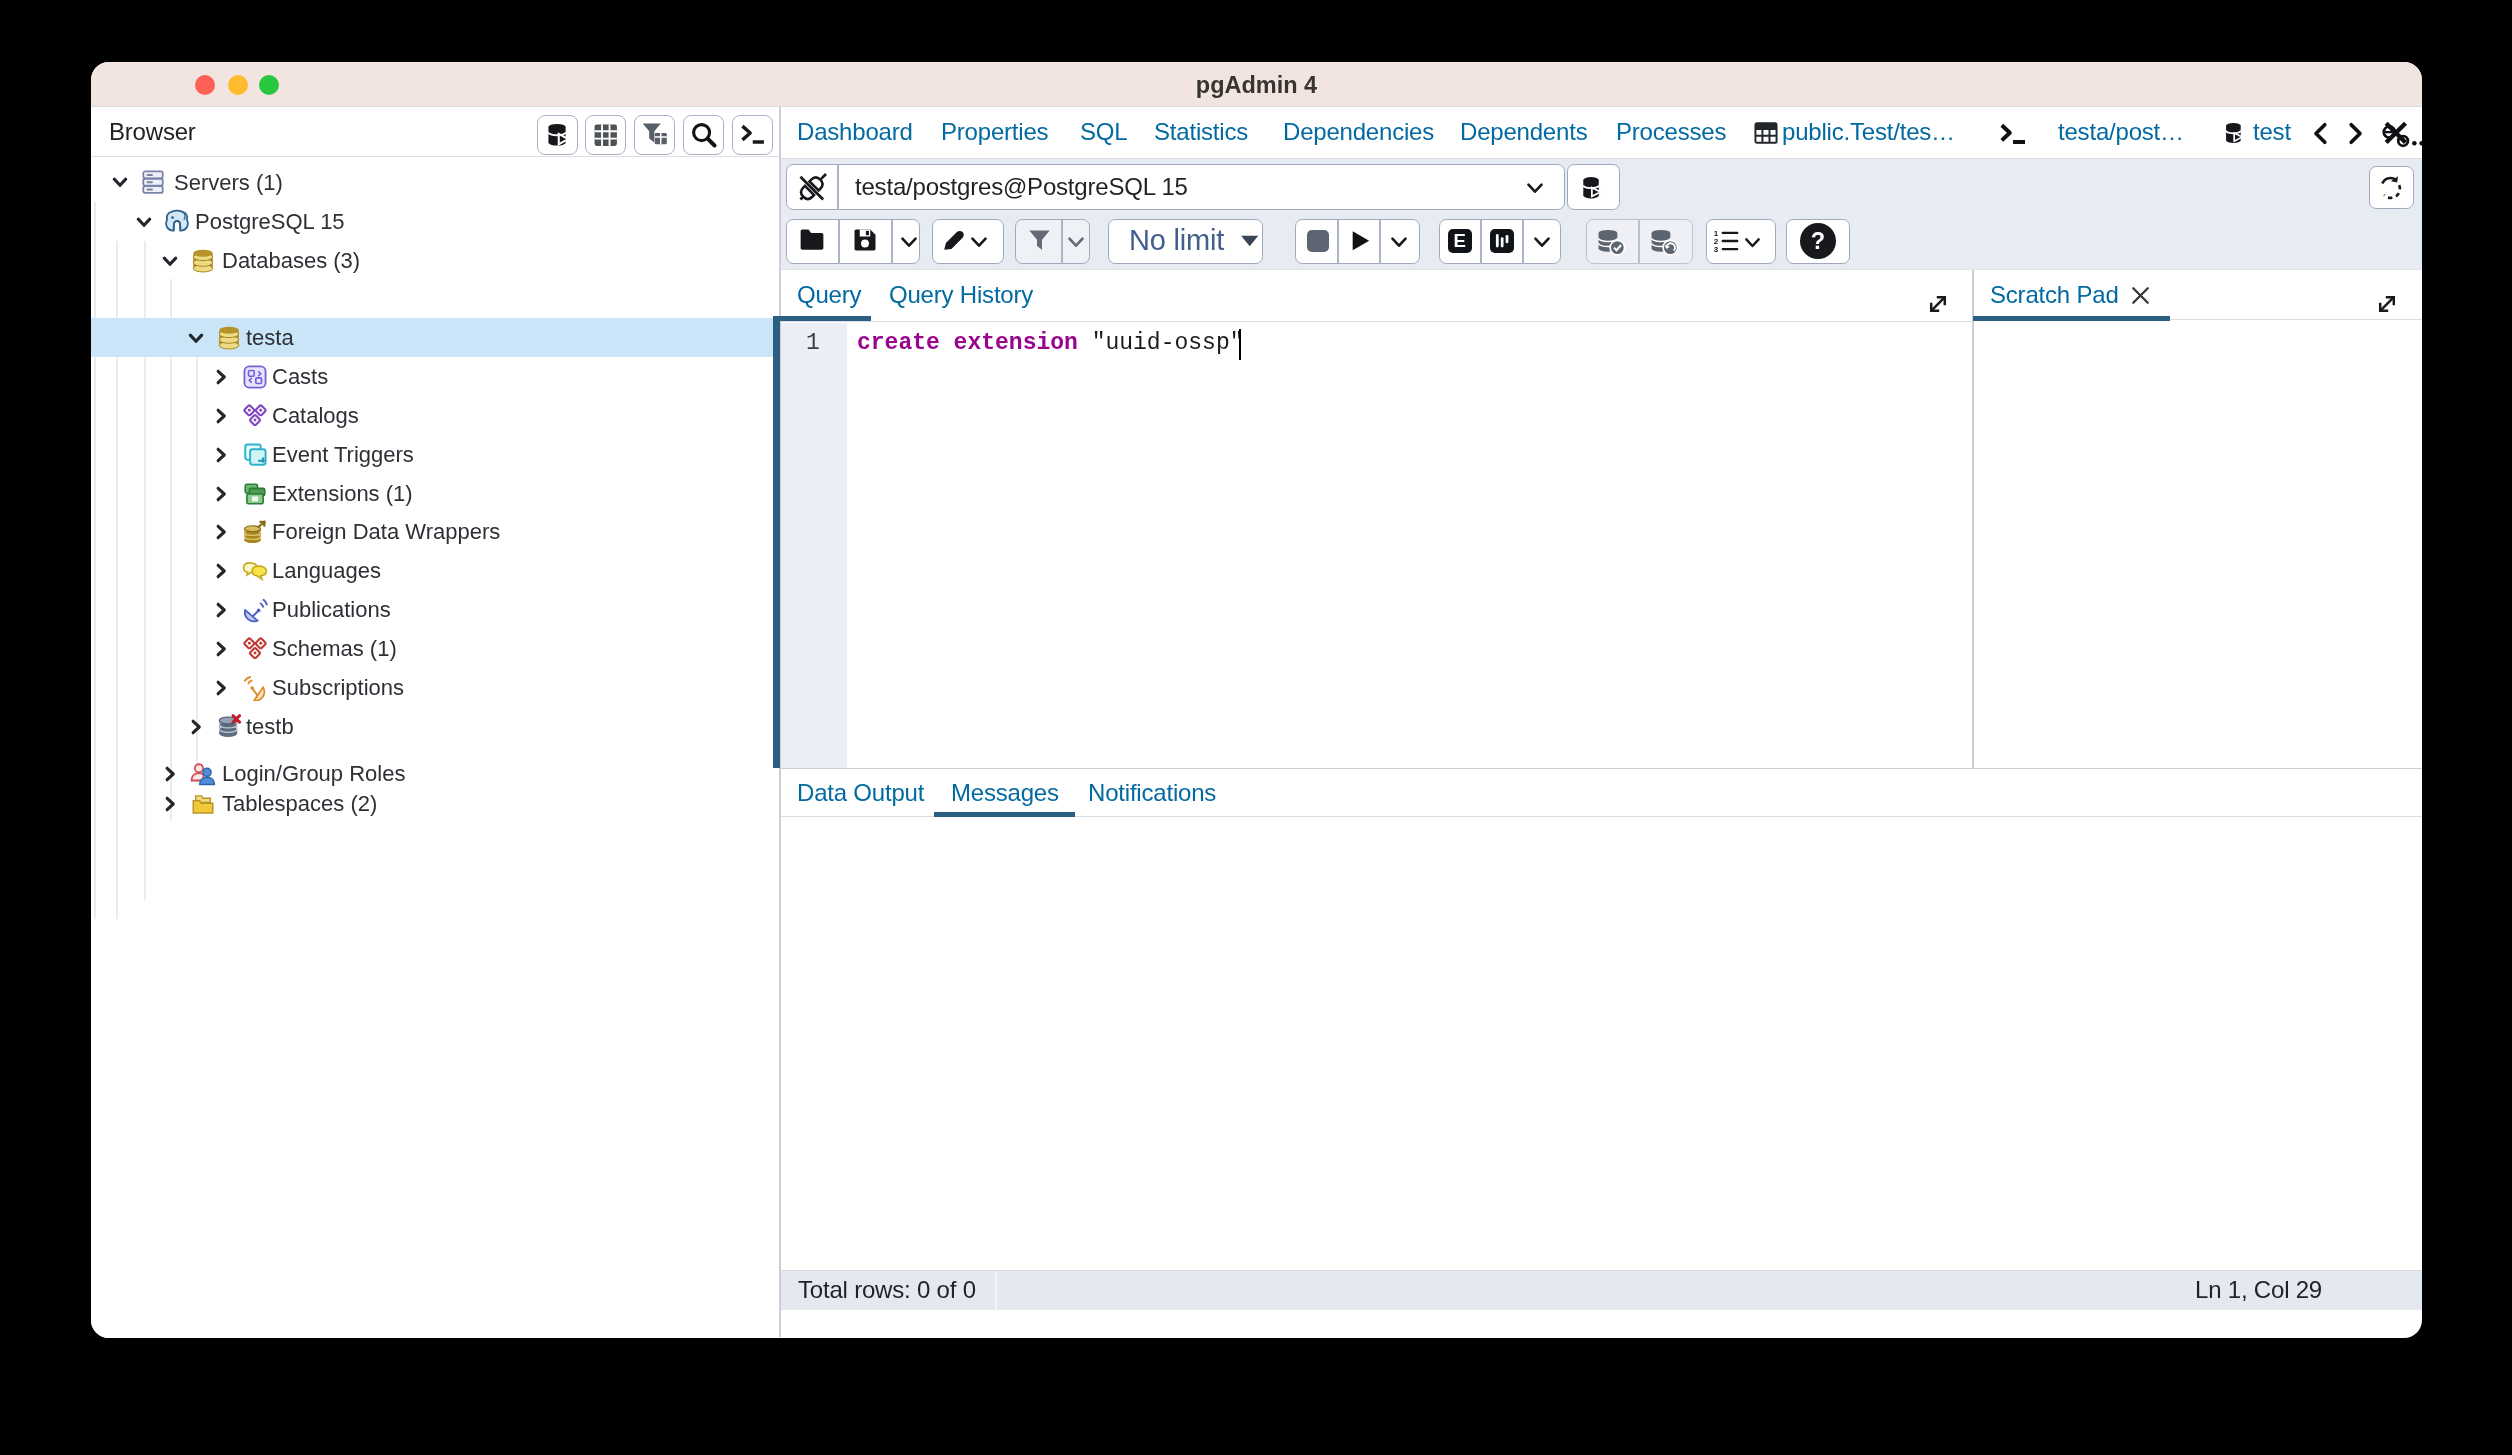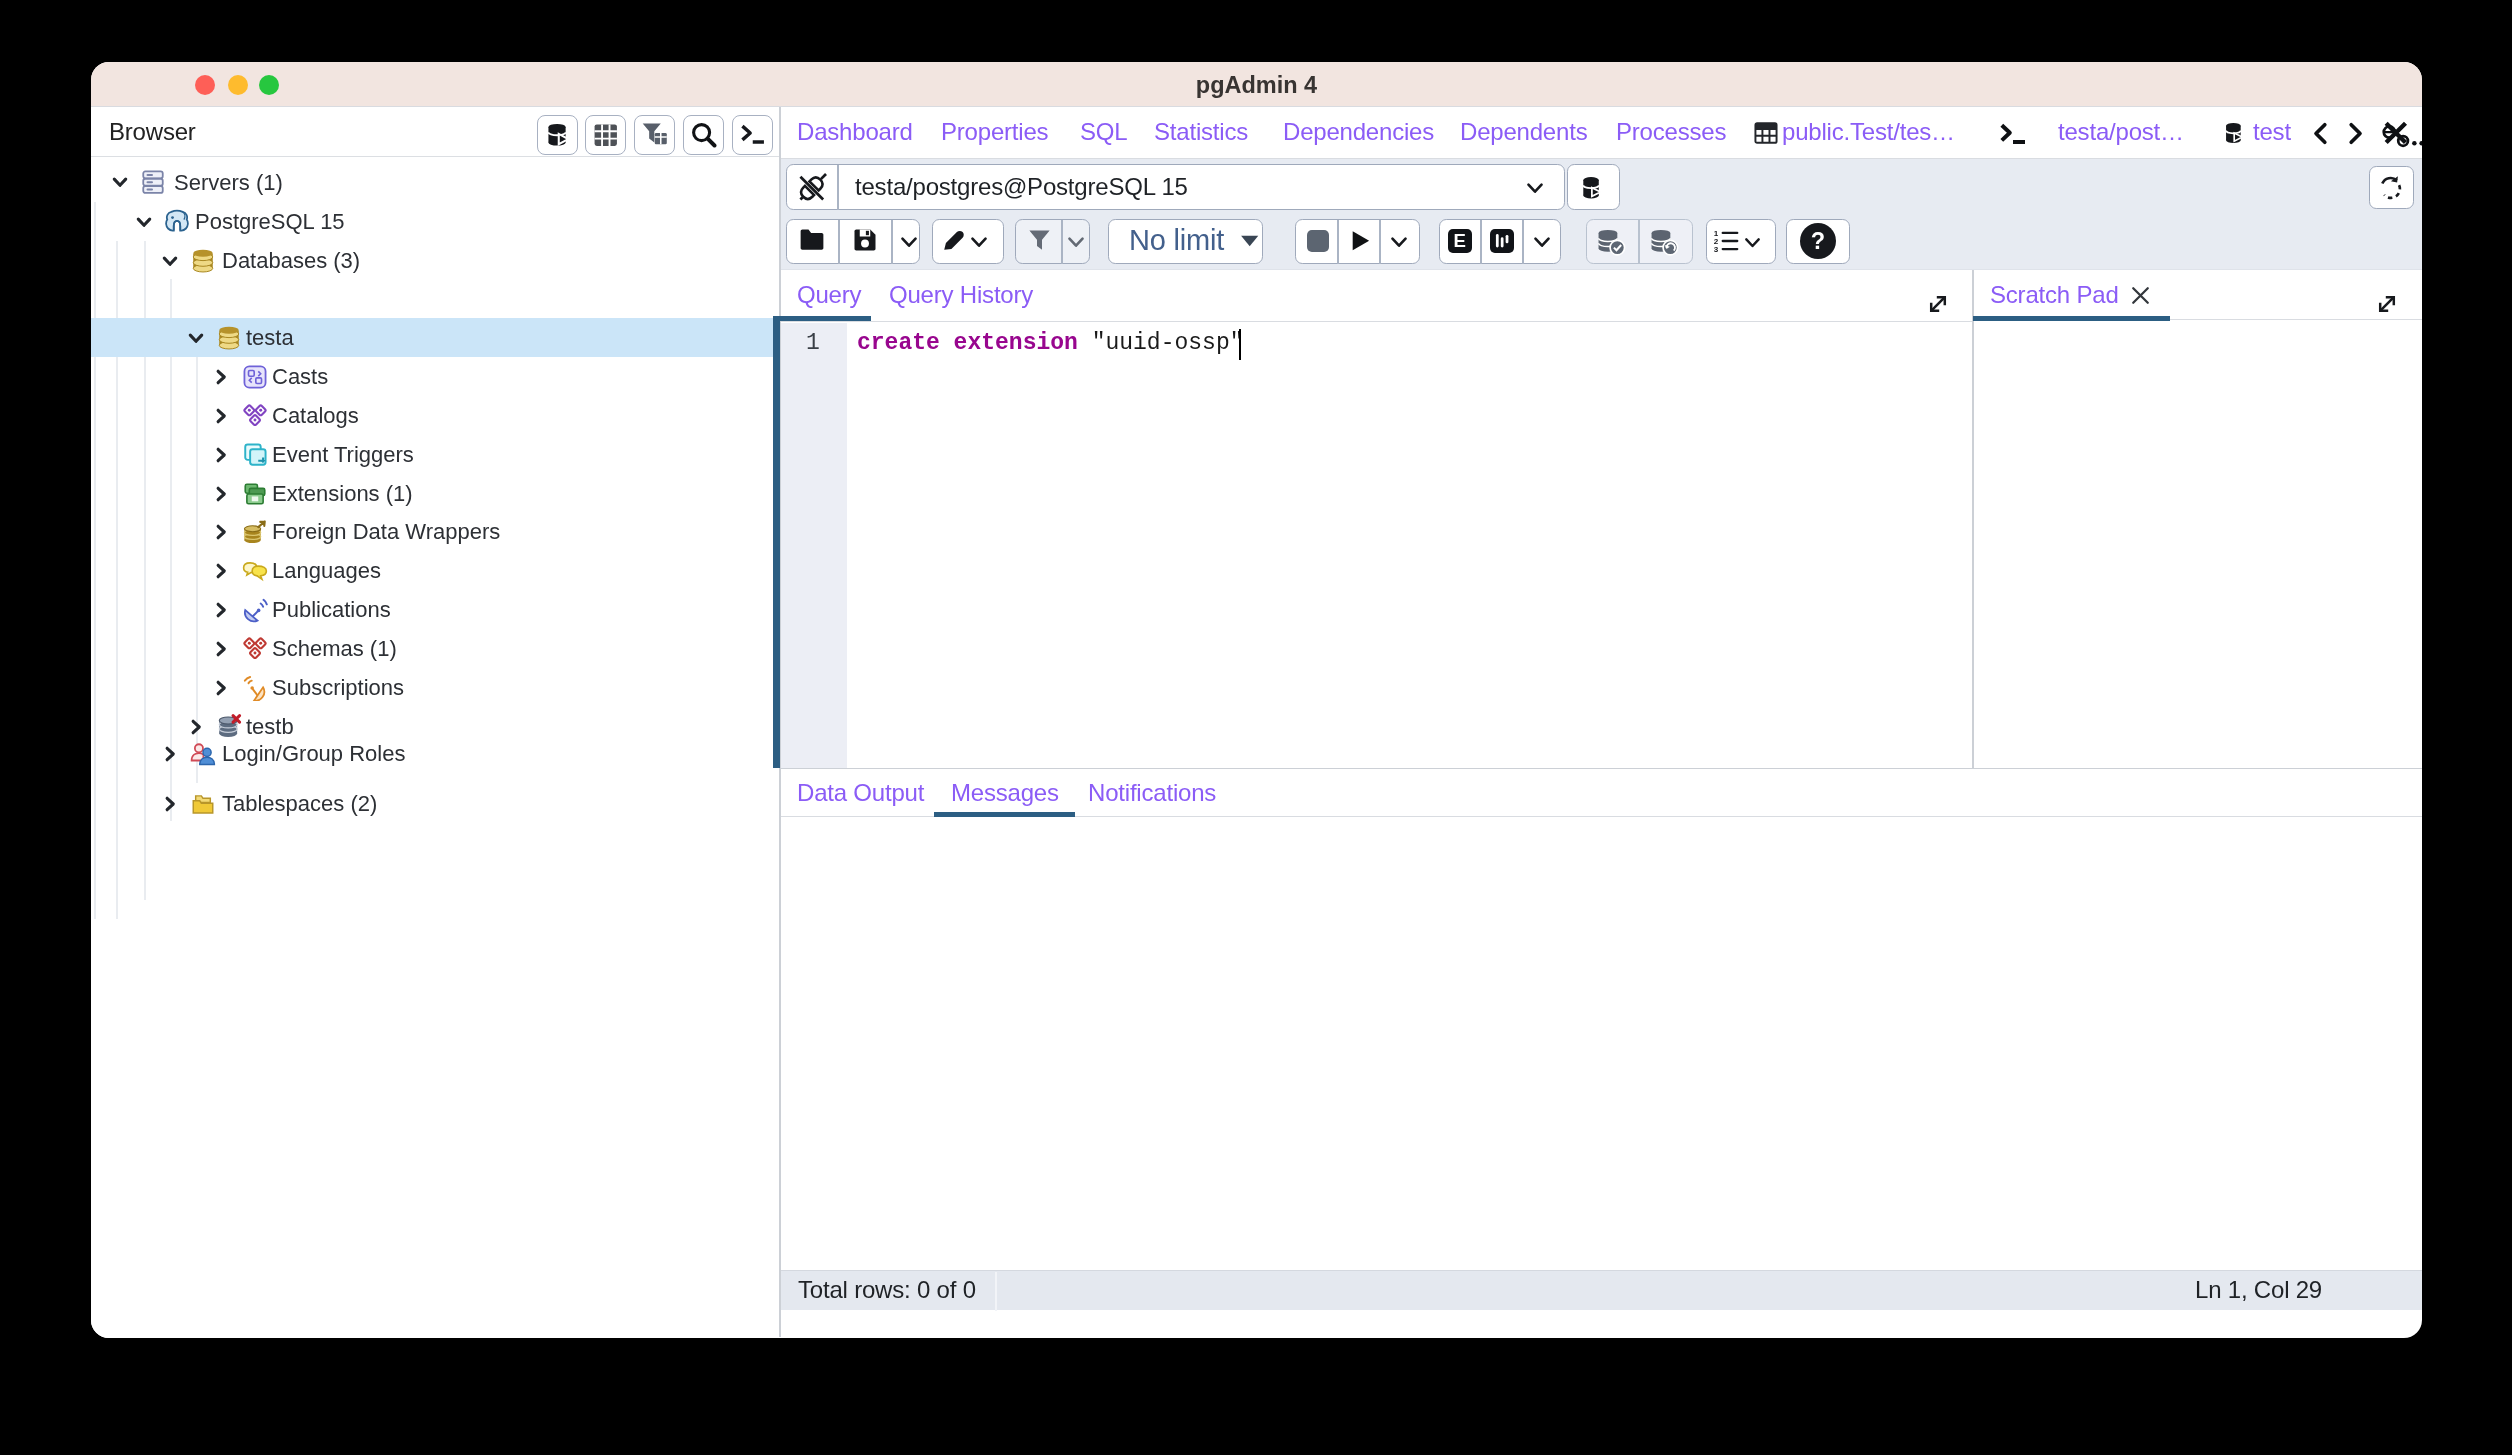--- a/index.html
+++ b/index.html
@@ -12,21 +12,21 @@
   .tl{top:13px;width:20px;height:20px;border-radius:50%;}
   #title{left:0;top:0;width:2331px;height:46px;text-align:center;line-height:46px;font-size:23.5px;font-weight:bold;color:#383432;}
   
   #sidehdr{left:0;top:45px;width:688px;height:50px;background:#fff;border-bottom:1.6px solid #dcdfe3;}
   #sidehdr .lbl{left:18px;top:0;height:50px;line-height:49px;font-size:24px;letter-spacing:-0.2px;color:#222;}
   .sbtn{top:53px;width:41px;height:40px;background:#fff;border:1.6px solid #a8b1c2;border-radius:8px;}
   
   #vdiv{left:688px;top:45px;width:1.6px;height:1230px;background:#ccd0d6;}
   
   #tabbar{left:690px;top:45px;width:1641px;height:52px;background:#fff;border-bottom:1.6px solid #d9dce1;}
-  .tabt{top:0;height:50px;line-height:50px;font-size:24px;letter-spacing:-0.2px;color:#8b5cf6;white-space:nowrap;}
+  .tabt{top:0;height:50px;line-height:50px;font-size:24px;letter-spacing:-0.2px;color:#0369a1;white-space:nowrap;}
   
   #connzone{left:690px;top:97px;width:1641px;height:111px;background:#e7ebf2;border-bottom:0.8px solid #dfe3ea;}
   .wbox{background:#fff;border:1.6px solid #9fa9bb;border-radius:7.3px;}
   .tbtn{top:157px;height:45px;}
   
   #qtabs{left:690px;top:208px;width:1191px;height:53px;background:#fff;}
   #qul{left:682px;top:254px;width:98px;height:4.9px;background:#2c5e83;}
   #bluebar{left:682px;top:254px;width:6.5px;height:452px;background:#2c5e83;}
   
   #editor{left:690px;top:259px;width:1191px;height:447px;background:#fff;border-top:1.2px solid #d9dce1;}
@@ -299,21 +299,21 @@
       <svg class="tico i3" viewBox="0 0 32 32">
           <path d="M4 8 L26 8 L26 24 L4 24 Z" fill="#5d6c80"></path>
           <ellipse cx="15" cy="24" rx="11" ry="4.2" fill="#5d6c80"></ellipse>
           <ellipse cx="15" cy="18.5" rx="11" ry="4.2" fill="#5d6c80" stroke="#c6cdd8" stroke-width="1.5"></ellipse>
           <ellipse cx="15" cy="13" rx="11" ry="4.2" fill="#5d6c80" stroke="#c6cdd8" stroke-width="1.5"></ellipse>
           <ellipse cx="15" cy="8" rx="11" ry="4.2" fill="#93a0b2" stroke="#4a5668" stroke-width="1.3"></ellipse>
           <path d="M21 2 L29 10 M29 2 L21 10" stroke="#c11d2a" stroke-width="3.6" stroke-linecap="round"></path>
         </svg>
       <span class="txt t3">testb</span>
     </div>
-    <div class="trow" style="top:576px;">
+    <div class="trow" style="top:596px;">
       <svg class="chv c2" viewBox="0 0 22 22">
           <path d="M7.5 4 L15 11 L7.5 18" fill="none" stroke="#23272c" stroke-width="3.8" stroke-linecap="round" stroke-linejoin="round"></path>
         </svg>
       <svg class="tico i2" viewBox="0 0 32 32">
           <circle cx="11" cy="9" r="5" fill="#fbe9e9" stroke="#d04a56" stroke-width="2.2"></circle>
           <path d="M2 24 C2 17 7 15 11 15 C13 15 15 15.6 16.5 16.8 L16.5 24 Z" fill="#fbe9e9" stroke="#d04a56" stroke-width="2.2"></path>
           <circle cx="21" cy="14" r="5" fill="#4f8ed6" stroke="#2c66ad" stroke-width="1.8"></circle>
           <path d="M12 29 C12 22 17 20 21 20 C25 20 30 22 30 29 Z" fill="#4f8ed6" stroke="#2c66ad" stroke-width="1.8"></path>
         </svg>
       <span class="txt t2">Login/Group Roles</span>

